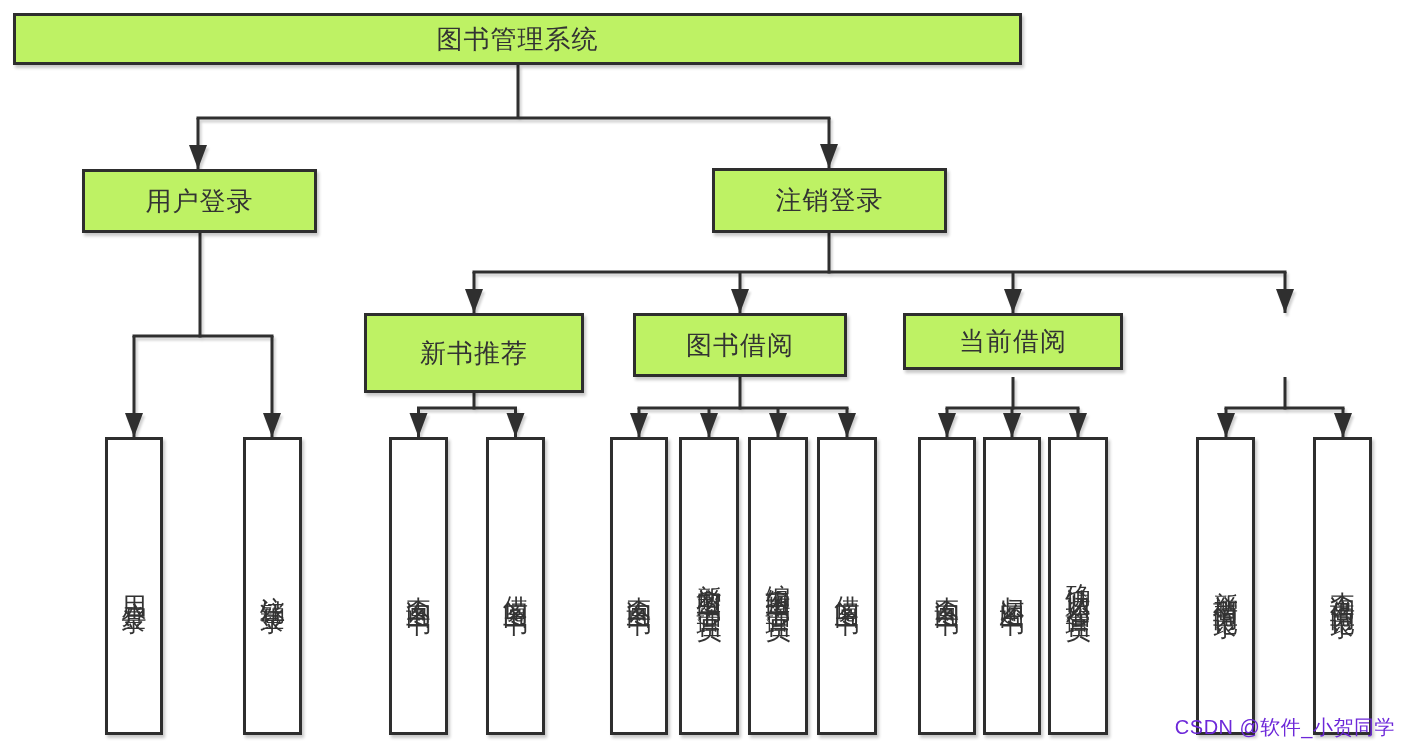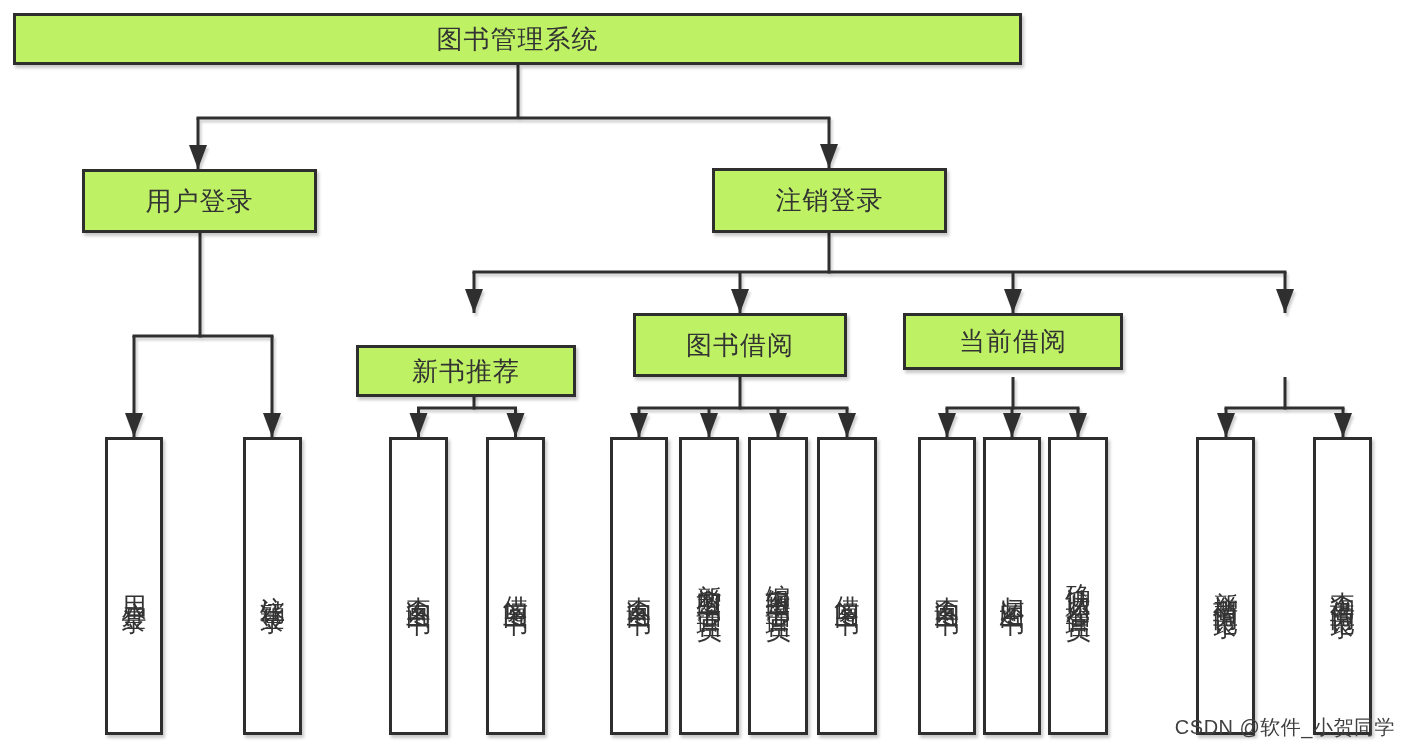--- a/index.html
+++ b/index.html
@@ -18,21 +18,21 @@
   .vbox{
     position:absolute;box-sizing:border-box;background:#fff;border:3px solid #2e2e2e;
     top:437px;height:298px;z-index:2;
     writing-mode:vertical-rl;text-orientation:mixed;
     display:flex;align-items:center;justify-content:center;
     font-size:25px;letter-spacing:5px;line-height:1;color:#333;
     box-shadow:2px 3px 3px rgba(0,0,0,0.22);
   }
   .watermark{
     position:absolute;right:10px;top:714px;z-index:3;
-    font-size:20px;color:#404040;letter-spacing:0.5px;white-space:nowrap;
+    font-size:20px;color:#6d28d9;letter-spacing:0.5px;white-space:nowrap;
   }
 </style>
 </head>
 <body>
 
 <div class="canvas">
 
   <svg class="connectors" width="1405" height="747" viewBox="0 0 1405 747">
     <defs>
       <marker id="ah" markerUnits="userSpaceOnUse" markerWidth="26" markerHeight="20" refX="24" refY="9" orient="auto">
@@ -81,21 +81,21 @@
       <line x1="1226" y1="408" x2="1226" y2="437" marker-end="url(#ah)"></line>
       <line x1="1343" y1="408" x2="1343" y2="437" marker-end="url(#ah)"></line>
     </g>
   </svg>
 
   <div class="hbox" style="left:13px;top:13px;width:1009px;height:52px;">图书管理系统</div>
 
   <div class="hbox" style="left:82px;top:169px;width:235px;height:64px;">用户登录</div>
   <div class="hbox" style="left:712px;top:168px;width:235px;height:65px;">注销登录</div>
 
-  <div class="hbox" style="left:356px;top:313px;width:220px;height:52px;margin-top:32px;">新书推荐</div>
+  <div class="hbox" style="left:364px;top:313px;width:220px;height:80px;">新书推荐</div>
   <div class="hbox" style="left:633px;top:313px;width:214px;height:64px;">图书借阅</div>
   <div class="hbox" style="left:903px;top:313px;width:220px;height:57px;">当前借阅</div>
 
   <div class="vbox" style="left:105px;width:58px;">用户登录</div>
   <div class="vbox" style="left:243px;width:59px;">注销登录</div>
   <div class="vbox" style="left:389px;width:59px;">查询图书</div>
   <div class="vbox" style="left:486px;width:59px;">借阅图书</div>
   <div class="vbox" style="left:610px;width:58px;">查询图书</div>
   <div class="vbox" style="left:679px;width:60px;">新增图书（管理员）</div>
   <div class="vbox" style="left:748px;width:60px;">编辑图书（管理员）</div>

